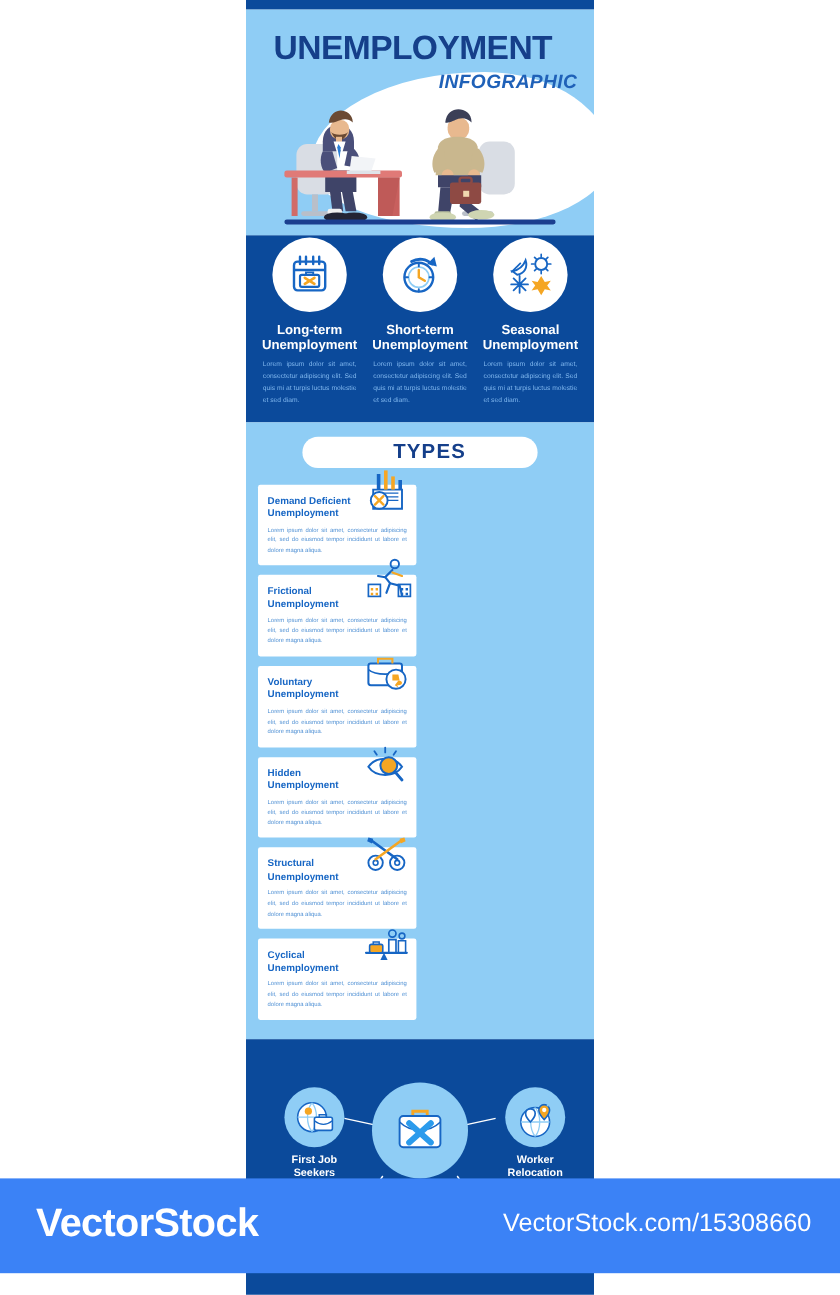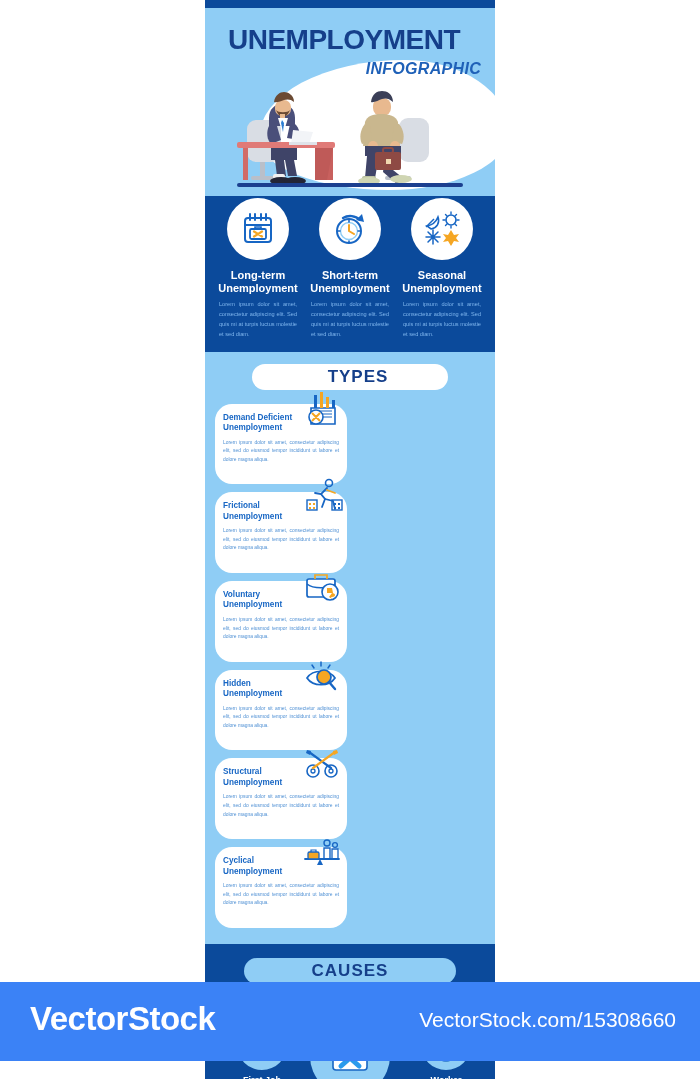--- a/index.html
+++ b/index.html
@@ -28,21 +28,21 @@
     display:flex;align-items:center;justify-content:center;}
   .three h3{margin:0 0 5px;color:#fff;font-size:11px;line-height:1.2;font-weight:bold;}
   .three p{margin:0;color:#7fb6ee;font-size:5.6px;line-height:1.75;text-align:justify;padding:0 4px;}
 
   
   .types{background:#8fcdf5;padding:12px 10px 16px;}
   .pill{background:#fff;border-radius:20px;height:26px;display:flex;align-items:center;
     justify-content:center;margin:0 auto 14px;width:196px;}
   .pill span{color:#153f8a;font-size:17px;font-weight:bold;letter-spacing:1px;margin-left:16px;}
   .grid2{display:flex;flex-wrap:wrap;gap:8px 8px;}
-  .tcard{position:relative;width:132px;background:#fff;border-radius:17px;padding:9px 8px 20px;box-sizing:border-box;min-height:62px;}
+  .tcard{position:relative;width:132px;background:#fff;border-radius:2px;padding:9px 8px 7px;box-sizing:border-box;min-height:62px;}
   .tcard h4{margin:0 0 5px;color:#1766c4;font-size:8.2px;line-height:1.28;font-weight:bold;width:78px;}
   .tcard p{margin:0;color:#4f90d4;font-size:4.9px;line-height:1.75;text-align:justify;}
   .tico{position:absolute;right:2px;top:-14px;width:46px;height:38px;}
 
   
   .causes{background:#0b4a9b;padding:14px 10px 18px;position:relative;}
   .pill2{background:#8fcdf5;border-radius:20px;height:26px;display:flex;align-items:center;
     justify-content:center;margin:0 auto 10px;width:212px;}
   .pill2 span{color:#153f8a;font-size:17px;font-weight:bold;letter-spacing:1px;}
   .cwrap{position:relative;height:222px;}
@@ -311,23 +311,20 @@
             <span>Cyclical</span><br>
             <span>Unemployment</span>
           </h4>
           <p>Lorem ipsum dolor sit amet, consectetur adipiscing elit, sed do eiusmod tempor incididunt ut labore et dolore magna aliqua.</p>
         </div>
 
       </div>
     </div>
 
     <div class="causes">
-      <div class="pill2">
-        <span>CAUSES</span>
-      </div>
 
       <div class="cwrap">
         <svg class="lines" viewBox="0 0 270 222">
           <g stroke="#ffffff" stroke-width="1.2">
             <line x1="72" y1="52" x2="100" y2="58"></line>
             <line x1="198" y1="52" x2="170" y2="58"></line>
             <line x1="68" y1="152" x2="104" y2="100"></line>
             <line x1="202" y1="152" x2="166" y2="100"></line>
             <line x1="135" y1="104" x2="135" y2="160"></line>
           </g>

